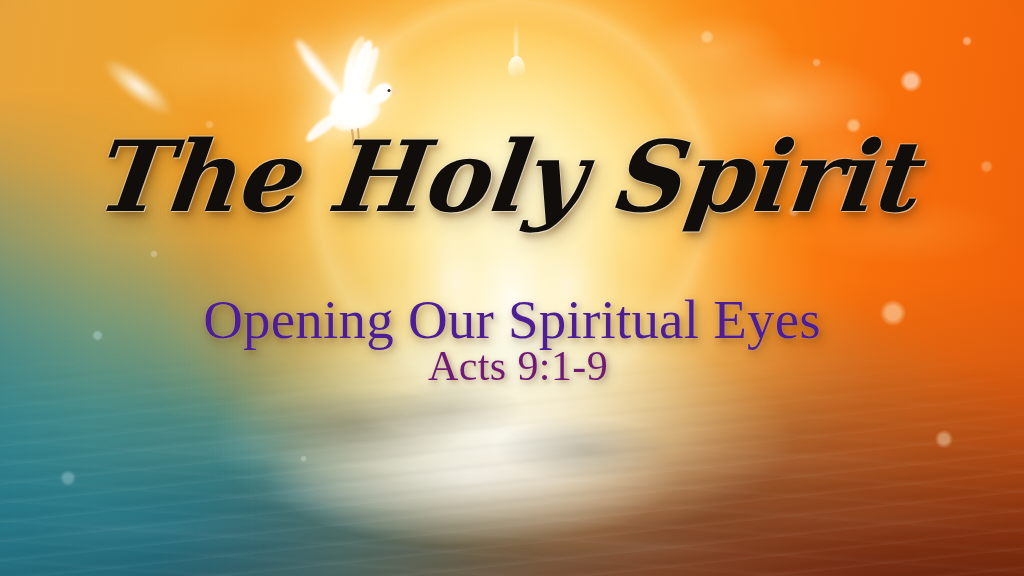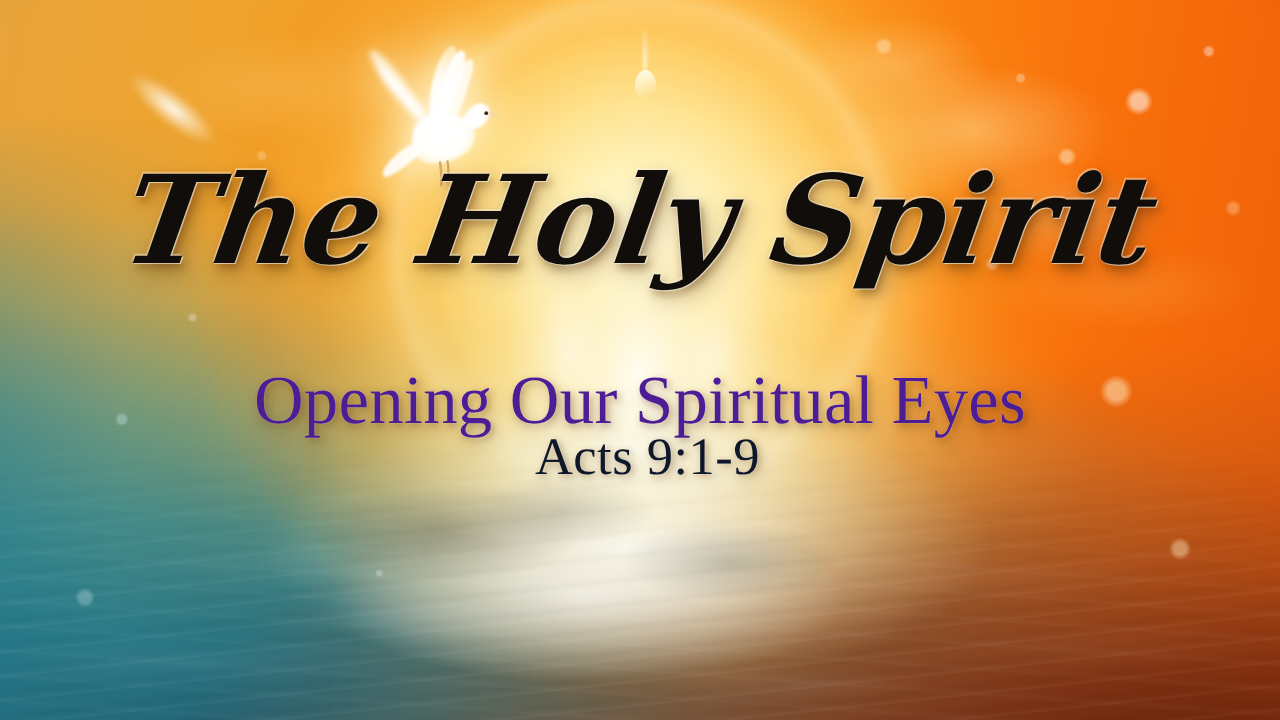--- a/index.html
+++ b/index.html
@@ -311,21 +311,21 @@
 
   #reference {
     position: absolute;
     left: 12px; right: 0;
     top: 345px;
     font-family: "Liberation Serif", "DejaVu Serif", serif;
     font-weight: 400;
     font-size: 42px;
     line-height: 1;
     letter-spacing: .4px;
-    color: #0f172a;
+    color: #701a75;
     white-space: nowrap;
     text-shadow:
       0 0 1px rgba(255,250,232,.50),
       2px 2px 5px rgba(90,48,6,.32),
       3px 5px 12px rgba(70,34,2,.20);
   }
 
   
   #bg-vignette {
     background:

